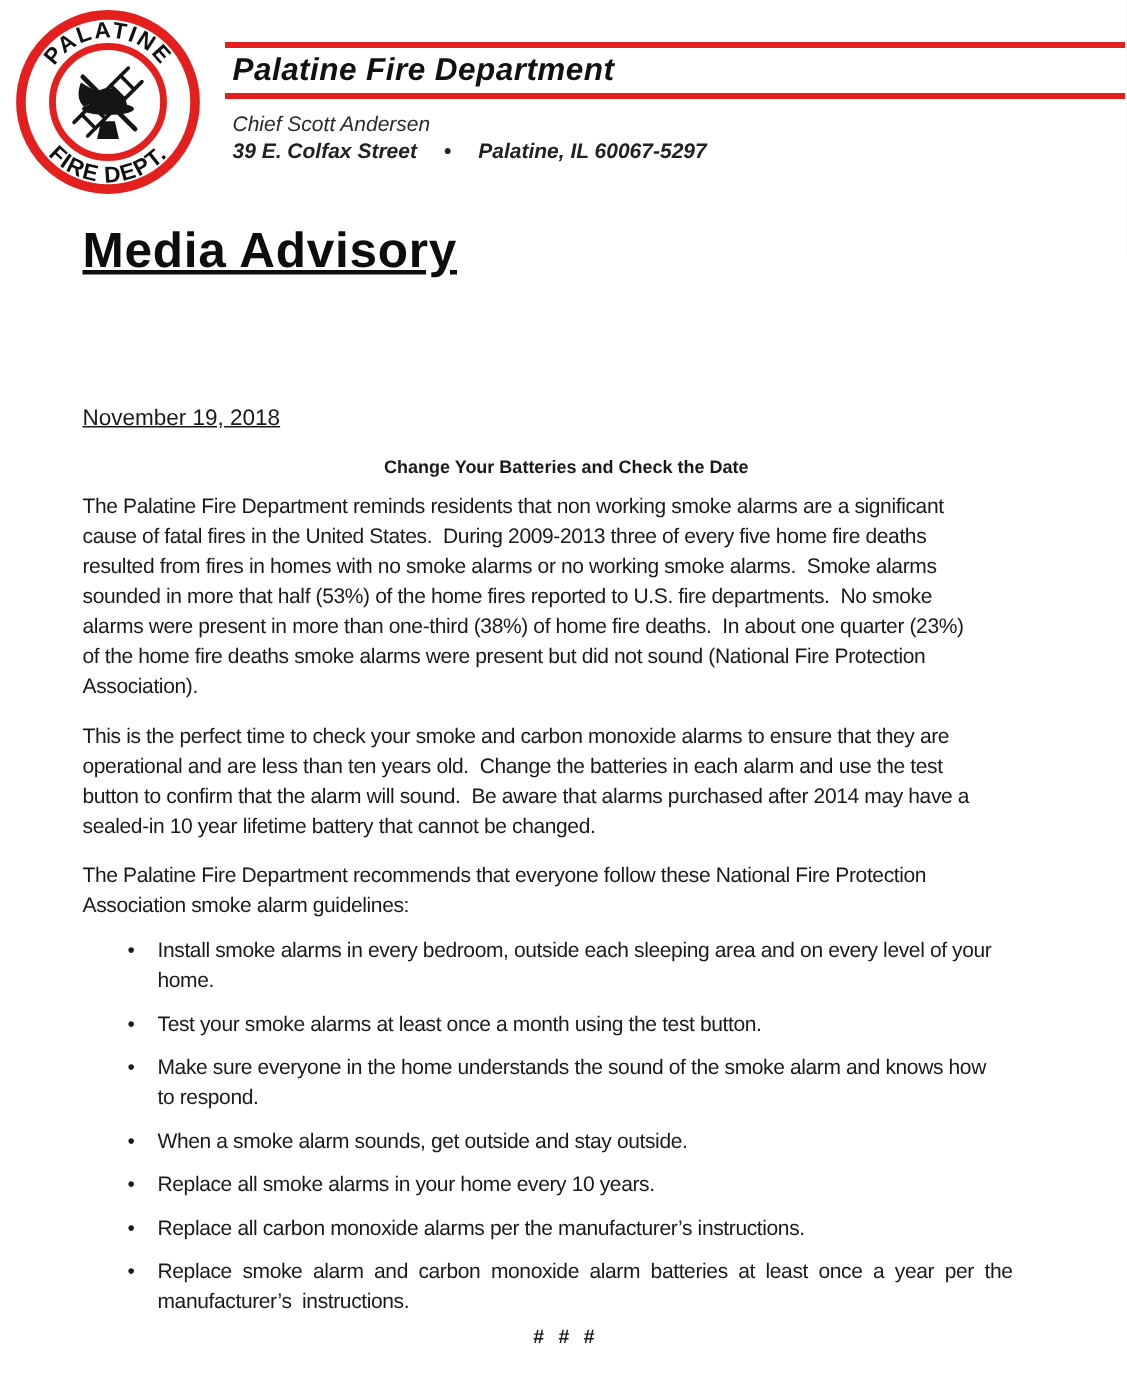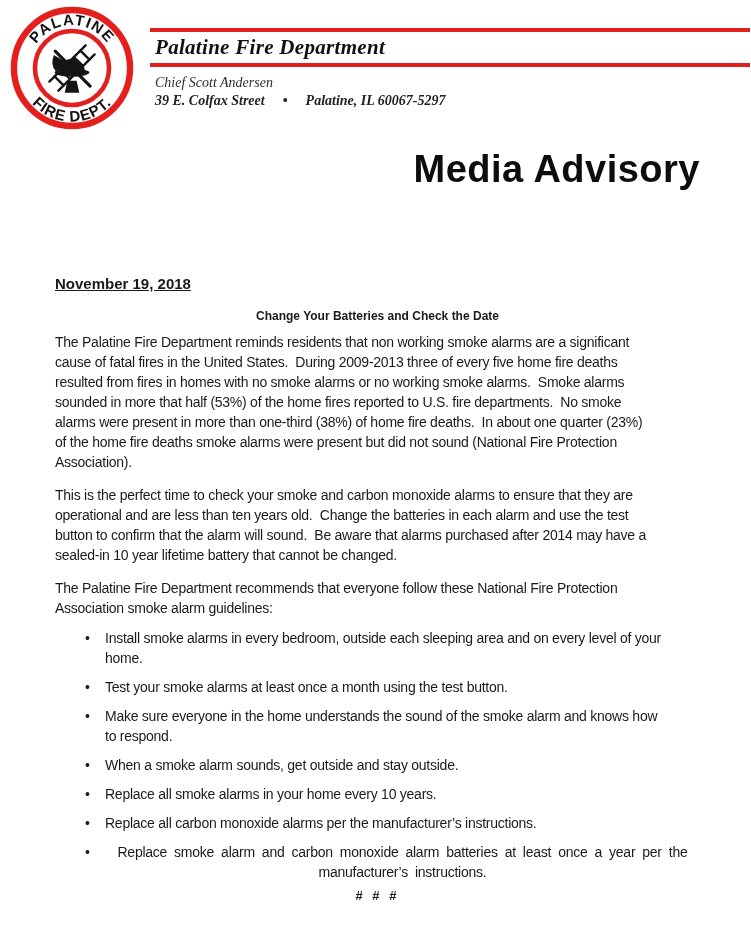--- a/index.html
+++ b/index.html
@@ -8,53 +8,53 @@
     width:751px; height:930px;
     margin:0 auto;
     background:#ffffff;
     font-family:"Liberation Sans", sans-serif;
     color:#1a1a1a;
     overflow:hidden;
   }
   
   .letterhead { position:relative; height:138px; }
   .logo { position:absolute; left:8px; top:4px; width:128px; height:128px; }
-  .header-right { position:absolute; left:150px; right:1px; top:28px;font-family:Liberation Serif, serif; }
+  .header-right { position:absolute; left:150px; right:1px; top:28px; }
   .red-line { height:4px; background:#e3201e; }
   .dept-name {
     font-size:21px; font-weight:bold; font-style:italic;
     padding:3px 0 3px 5px; letter-spacing:0.3px; color:#111;
   }
   .chief { margin:8px 0 0 5px; font-style:italic; font-size:14px; color:#2a2a2a; }
   .address { margin:2px 0 0 5px; font-style:italic; font-weight:bold; font-size:14px; color:#222; }
   .address .sep { display:inline-block; margin:0 18px; font-style:normal; }
   
   .content { padding:0 51px 0 55px; }
   .doc-title {
-    text-align:right; font-size:38px; font-weight:bold;
-    margin:10px 0 0; letter-spacing:0.5px; color:#0d0d0d;
+    text-align:left; font-size:33px; font-weight:bold;
+    margin:10px 0 0; letter-spacing:0.5px; color:#0d0d0d;text-decoration:underline;
   }
   .date-line {
-    margin-top:84px; font-weight:bold; text-decoration:underline;
+    margin-top:84px; font-weight:normal; text-decoration:underline;
     font-size:15px; width:fit-content;
   }
   .headline { text-align:center; font-size:12px; font-weight:bold; margin:17px 0 0; }
   .para {
     font-size:14px; line-height:20px; margin:9px 0 0;
     white-space:pre-wrap; letter-spacing:-0.25px;
   }
   .para + .para { margin-top:13px; }
   ul.bullets { margin:10px 0 0; padding:0; list-style:none; }
   ul.bullets li {
     display:flex; margin-top:9px; font-size:14px; line-height:20px;
     letter-spacing:-0.25px;
   }
   .bullet-dot { width:20px; margin-left:30px; flex:0 0 20px; }
   .bullet-text { flex:1; white-space:pre-wrap; }
-  .bullet-text.justified { word-spacing:0.24em;text-align:center; }
+  .bullet-text.justified { word-spacing:0.24em; }
   .closing { font-size:14.5px; margin:10px 0 0; letter-spacing:-0.2px; }
   .end-mark {
     text-align:center; font-weight:bold; margin-top:6px;
     letter-spacing:3px; font-size:13px;
   }
   
   .logo text { font-family:"Liberation Sans", sans-serif; font-weight:bold; fill:#111; }
 </style>
 </head>
 <body>

